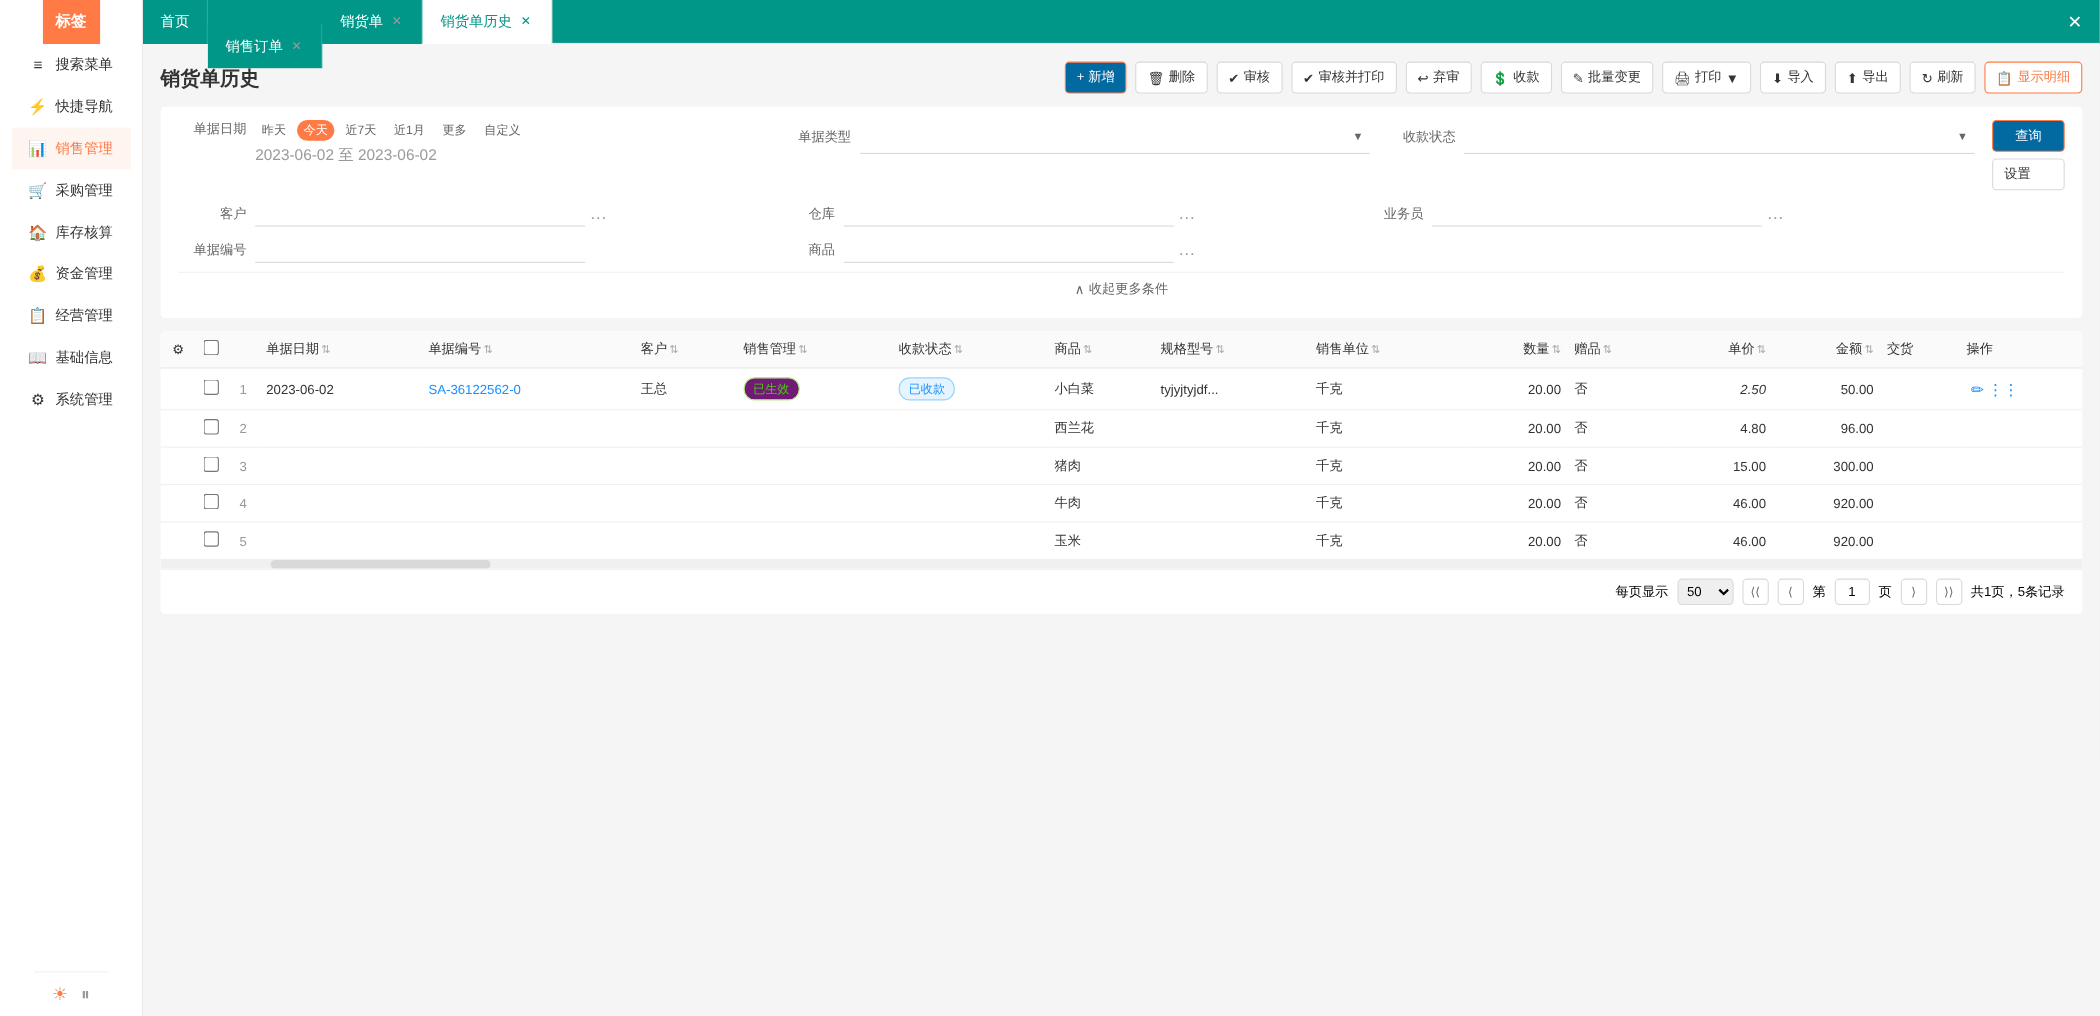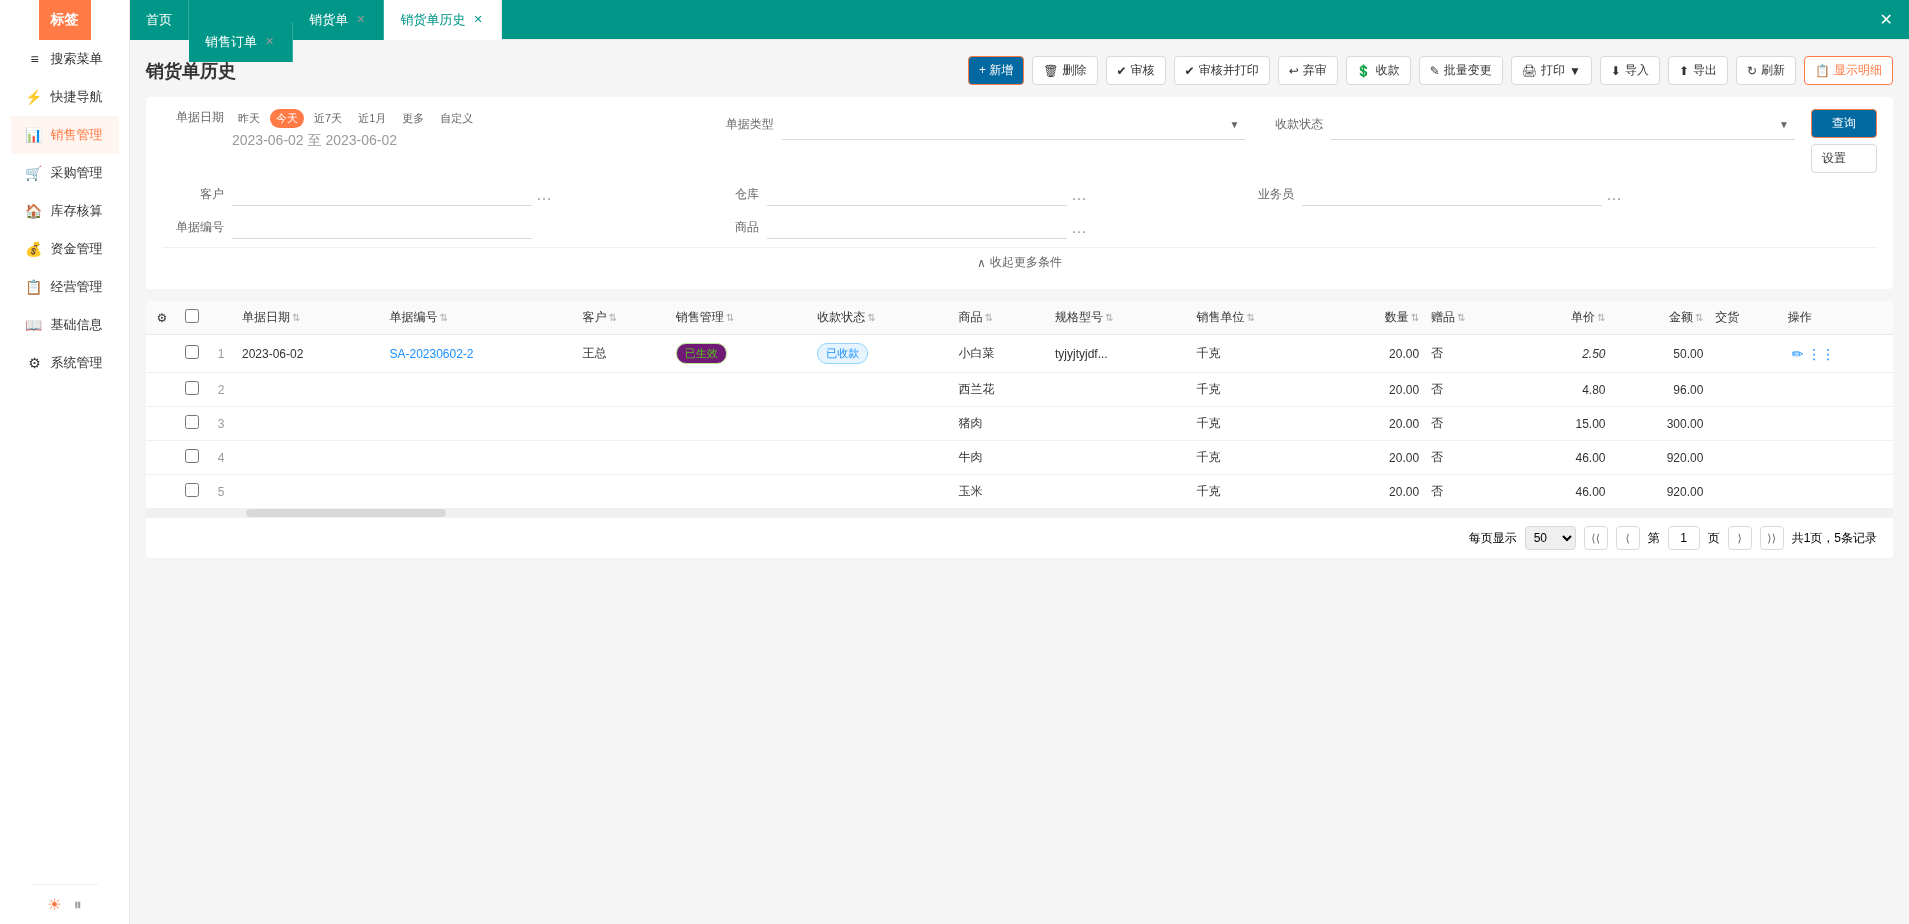--- a/index.html
+++ b/index.html
@@ -316,21 +316,21 @@
             <th>交货</th>
             <th>操作</th>
           </tr>
         </thead>
         <tbody id="table-body">
         <tr>
     <td style="text-align:center;"></td>
     <td style="text-align:center;"><input type="checkbox" class="checkbox" style=""></td>
     <td style="text-align:center;color:#999;">1</td>
     <td>2023-06-02</td>
-    <td><a style="color:#1890ff;cursor:pointer;text-decoration:none;">SA-20230602-2</a></td>
+    <td><a style="color:#1890ff;cursor:pointer;text-decoration:none;">SA-36122562-0</a></td>
     <td>王总</td>
     <td><span class="status-badge status-active">已生效</span></td>
     <td><span class="status-badge status-paid">已收款</span></td>
     <td>小白菜</td>
     <td>tyjyjtyjdf...</td>
     <td>千克</td>
     <td style="text-align:right;">20.00</td>
     <td>否</td>
     <td style="text-align:right;font-style:italic;">2.50</td>
     <td style="text-align:right;">50.00</td>

